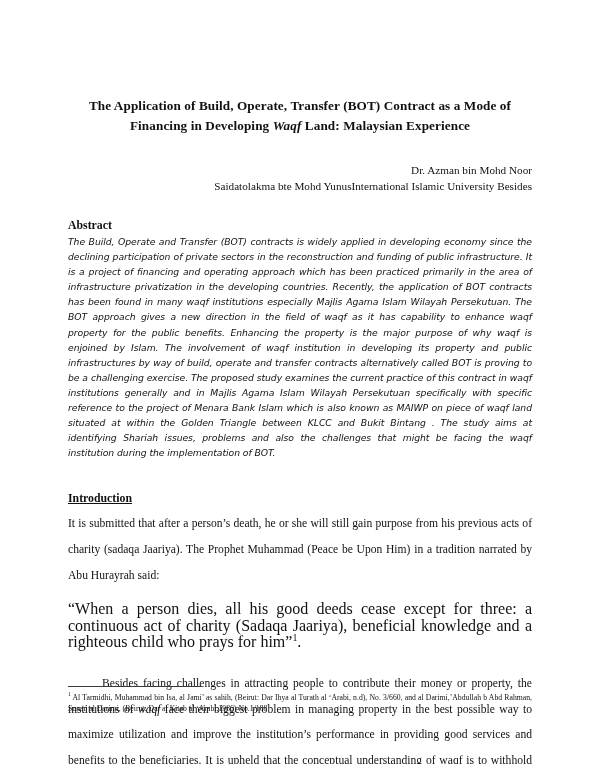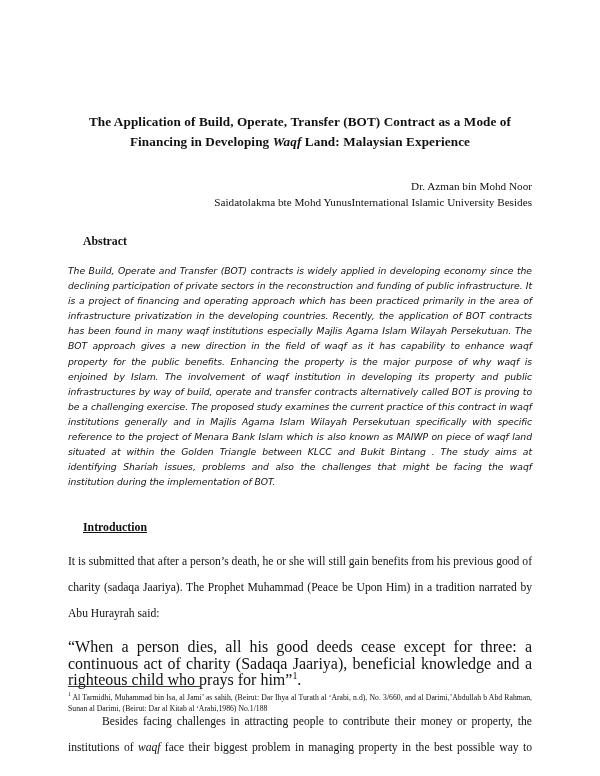--- a/index.html
+++ b/index.html
@@ -7,21 +7,21 @@
     padding: 0;
     background: #ffffff;
   }
   .page {
     position: relative;
     width: 600px;
     height: 764px;
     background: #ffffff;
     overflow: hidden;
     box-sizing: border-box;
-    padding: 16px 68px;
+    padding: 0 68px;
     font-family: "Liberation Serif", "DejaVu Serif", serif;
     color: #111111;
   }
 
   
   .title-block {
     margin-top: 96px;
     text-align: center;
   }
   .paper-title {
@@ -40,21 +40,21 @@
     font-size: 11.2px;
     line-height: 15.5px;
   }
   .author-line { display: block; }
 
   
   .section-heading {
     font-weight: bold;
     font-size: 11.8px;
     line-height: 14px;
-    margin: 15px;
+    margin: 0;
   }
   .abstract-heading { margin-top: 24px; }
 
   .abstract-body {
     font-family: "DejaVu Sans", "Liberation Sans", sans-serif;
     font-style: italic;
     font-size: 9.25px;
     line-height: 15.1px;
     text-align: justify;
     margin: 2px 0 0 0;
@@ -125,21 +125,21 @@
   <div class="authors">
     <span class="author-line">Dr. Azman bin Mohd Noor</span>
     <span class="author-line">Saidatolakma bte Mohd YunusInternational Islamic University Besides</span>
   </div>
 
   <h2 class="section-heading abstract-heading">Abstract</h2>
   <p class="abstract-body">The Build, Operate and Transfer (BOT) contracts is widely applied in developing economy since the declining participation of private sectors in the reconstruction and funding of public infrastructure. It is a project of financing and operating approach which has been practiced primarily in the area of infrastructure privatization in the developing countries. Recently, the application of BOT contracts has been found in many waqf institutions especially Majlis Agama Islam Wilayah Persekutuan. The BOT approach gives a new direction in the field of waqf as it has capability to enhance waqf property for the public benefits. Enhancing the property is the major purpose of why waqf is enjoined by Islam. The involvement of waqf institution in developing its property and public infrastructures by way of build, operate and transfer contracts alternatively called BOT is proving to be a challenging exercise. The proposed study examines the current practice of this contract in waqf institutions generally and in Majlis Agama Islam Wilayah Persekutuan specifically with specific reference to the project of Menara Bank Islam which is also known as MAIWP on piece of waqf land situated at within the Golden Triangle between KLCC and Bukit Bintang . The study aims at identifying Shariah  issues, problems and also the challenges that might be facing the waqf institution during the implementation of BOT.</p>
 
   <h2 class="section-heading intro-heading">Introduction</h2>
 
-  <p class="body-par">It is submitted that  after a person’s death, he or she will still gain benefits from his previous good of charity (sadaqa Jaariya). The Prophet Muhammad (Peace be Upon Him) in a tradition narrated by Abu Hurayrah said:</p>
+  <p class="body-par">It is submitted that  after a person’s death, he or she will still gain purpose from his previous acts of charity (sadaqa Jaariya). The Prophet Muhammad (Peace be Upon Him) in a tradition narrated by Abu Hurayrah said:</p>
 
   <p class="quote-par"><span>“When a person dies, all his good deeds cease except for three: a continuous act of charity (Sadaqa Jaariya), beneficial knowledge and a righteous child who prays for him”</span><sup>1</sup><span>.</span></p>
 
   <p class="body-par indent par-gap"><span>Besides facing challenges in attracting people to contribute their money or property, the institutions of </span><span class="it">waqf</span><span> face their biggest problem in managing property in the best possible way to maximize utilization and improve the institution’s performance in providing good services and benefits to the beneficiaries. It is upheld that the conceptual understanding of waqf is to withhold the ownership of the estates and to channel to charity its usufructs. Unfortunately, not all waqf</span></p>
 
   <div class="footnote-area">
     <hr class="footnote-rule">
     <p class="footnote-text"><sup>1</sup><span> Al Tarmidhi, Muhammad bin Isa, al Jami’ as sahih, (Beirut: Dar Ihya al Turath al ‘Arabi, n.d), No. 3/660, and al Darimi,’Abdullah b Abd Rahman, Sunan al Darimi, (Beirut: Dar al Kitab al ‘Arabi,1986) No.1/188</span></p>
   </div>
 

